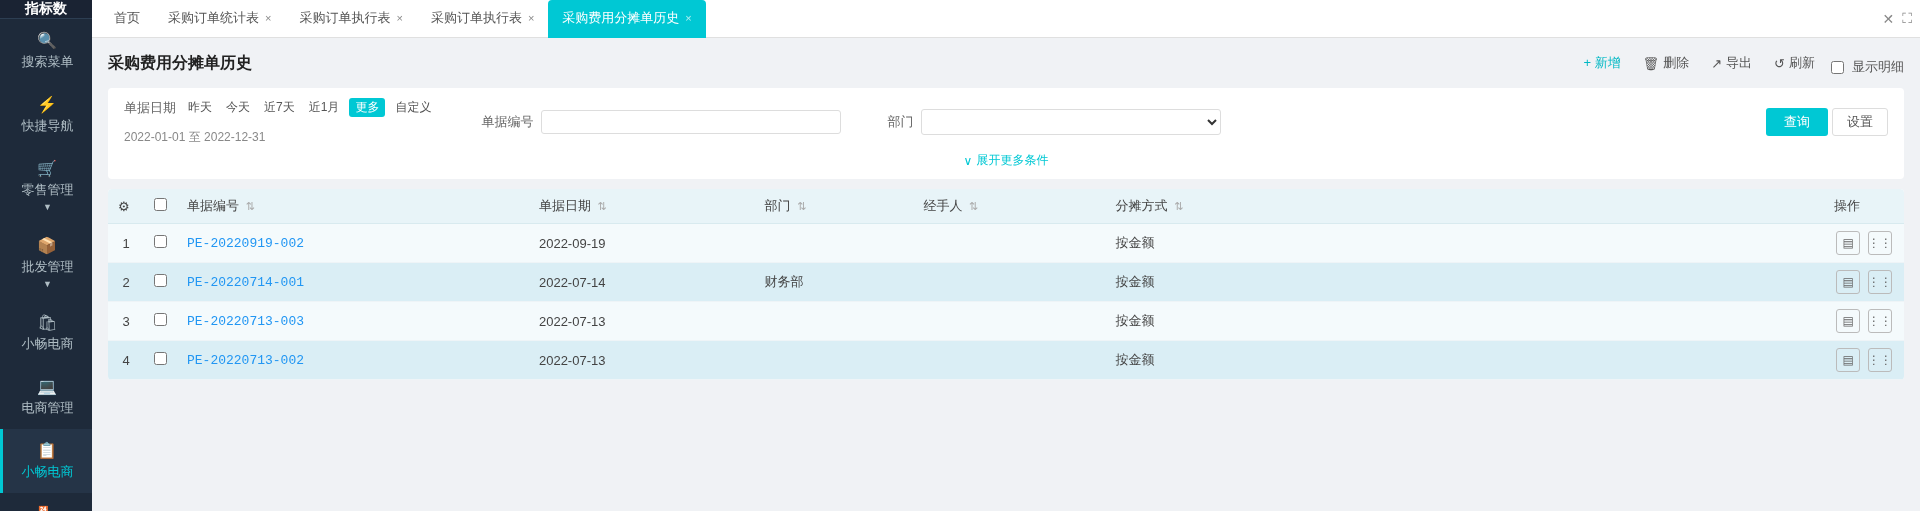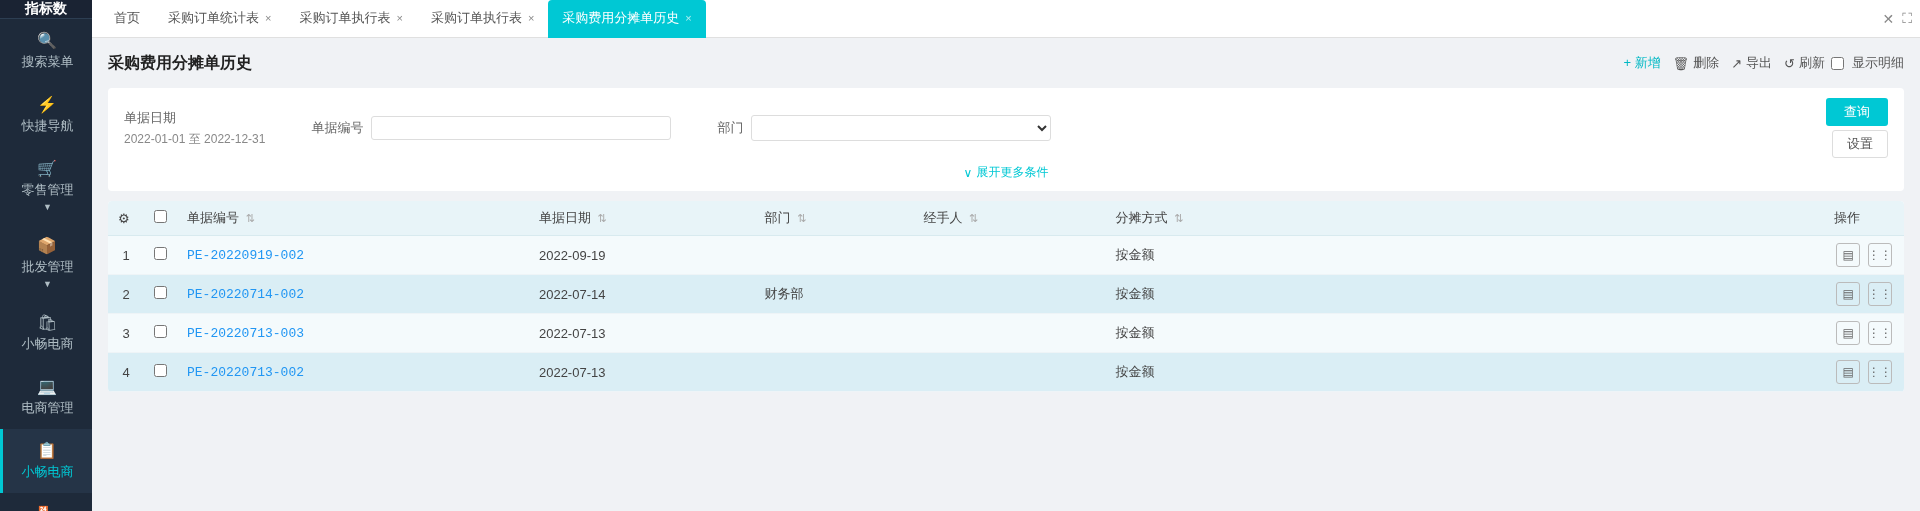--- a/index.html
+++ b/index.html
@@ -107,21 +107,22 @@
       justify-content: space-between;
       margin-bottom: 12px;
     }
     .page-title {
       font-size: 16px;
       font-weight: bold;
       color: #222;
     }
     .toolbar {
       display: flex;
-      align-items: center;
+      gap: 10px;
+      align-items: flex-end;
     }
     .toolbar-btn {
       display: flex;
       align-items: center;
       gap: 4px;
       font-size: 13px;
       color: #555;
       cursor: pointer;
       padding: 4px 6px;
       border-radius: 3px;
@@ -167,21 +168,21 @@
     }
     .date-shortcut.more {
       background: #00c8d4;
       color: #fff;
       border-radius: 3px;
       padding: 1px 6px;
     }
     .date-range {
       font-size: 12px;
       color: #888;
-      margin-top: 2px;
+      margin-top: 10px;
     }
     .filter-input {
       border: 1px solid #ddd;
       border-radius: 3px;
       padding: 4px 8px;
       font-size: 12px;
       width: 300px;
       outline: none;
       color: #333;
     }
@@ -388,37 +389,45 @@
         </label>
       </div>
     </div>
 
     <div class="filter-section">
       <div class="filter-row">
 
         <div style="display:flex;flex-direction:column;gap:2px;">
           <div style="display:flex;align-items:center;gap:8px;">
             <span class="filter-label">单据日期</span>
+            <div class="date-shortcuts">
+              <span class="date-shortcut">昨天</span>
+              <span class="date-shortcut">今天</span>
+              <span class="date-shortcut">近7天</span>
+              <span class="date-shortcut">近1月</span>
+              <span class="date-shortcut more">更多</span>
+              <span class="date-shortcut">自定义</span>
+            </div>
           </div>
           <div class="date-range">2022-01-01 至 2022-12-31</div>
         </div>
 
         <div style="display:flex;align-items:center;gap:8px;margin-left:30px;">
           <span class="filter-label">单据编号</span>
           <input type="text" class="filter-input" style="">
         </div>
 
         <div style="display:flex;align-items:center;gap:8px;margin-left:30px;flex:1;">
           <span class="filter-label">部门</span>
           <select class="dept-select" style="flex:1;max-width:300px;">
             <option value=""></option>
           </select>
         </div>
 
-        <div style="display:flex;flex-direction:column;gap:4px;align-items:flex-end;">
+        <div style="display:flex;gap:4px;">
           <button class="query-btn">查询</button>
           <button class="settings-btn">设置</button>
         </div>
       </div>
 
       <div class="expand-more">
         <span>∨</span>
         <span>展开更多条件</span>
       </div>
     </div>
@@ -471,21 +480,21 @@
       <span class="action-icon" title="查看">▤</span>
       <span class="action-icon" title="更多">⋮⋮</span>
     </td>
   </tr>
             <tr>
     <td class="col-settings row-num">2</td>
     <td class="col-checkbox">
       <input type="checkbox" style="">
     </td>
     <td>
-      <a class="link-text">PE-20220714-002</a>
+      <a class="link-text">PE-20220714-001</a>
     </td>
     <td>2022-07-14</td>
     <td>财务部</td>
     <td></td>
     <td>按金额</td>
     <td class="col-actions">
       <span class="action-icon" title="查看">▤</span>
       <span class="action-icon" title="更多">⋮⋮</span>
     </td>
   </tr>

